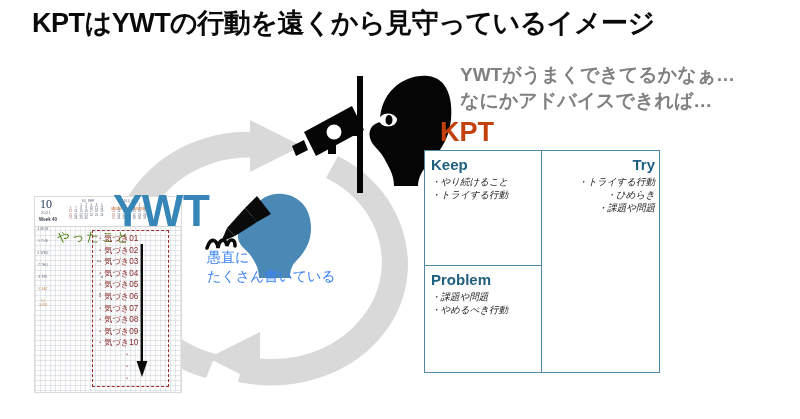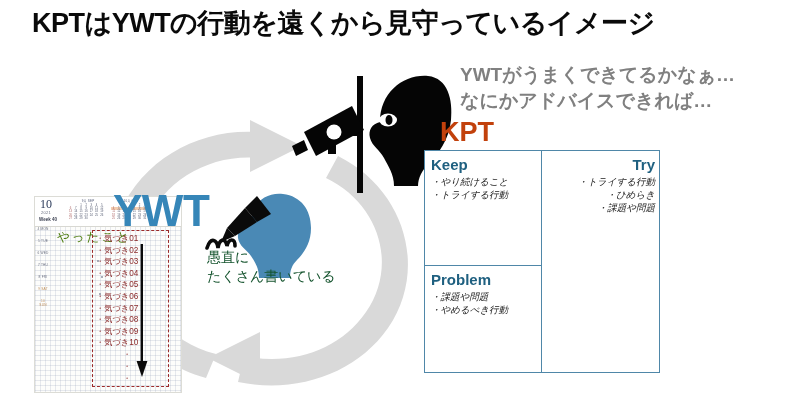--- a/index.html
+++ b/index.html
@@ -292,21 +292,21 @@
     width: 110px;
     height: 90px;
   }
 
   
   #writer-caption {
     position: absolute;
     left: 207px;
     top: 248px;
     font-size: 14px;
-    color: #14532d;
+    color: #3b82f6;
     line-height: 19px;
     white-space: nowrap;
   }
 </style>
 </head>
 <body>
 
 <div id="canvas">
 
   <div id="title">KPTはYWTの行動を遠くから見守っているイメージ</div>

